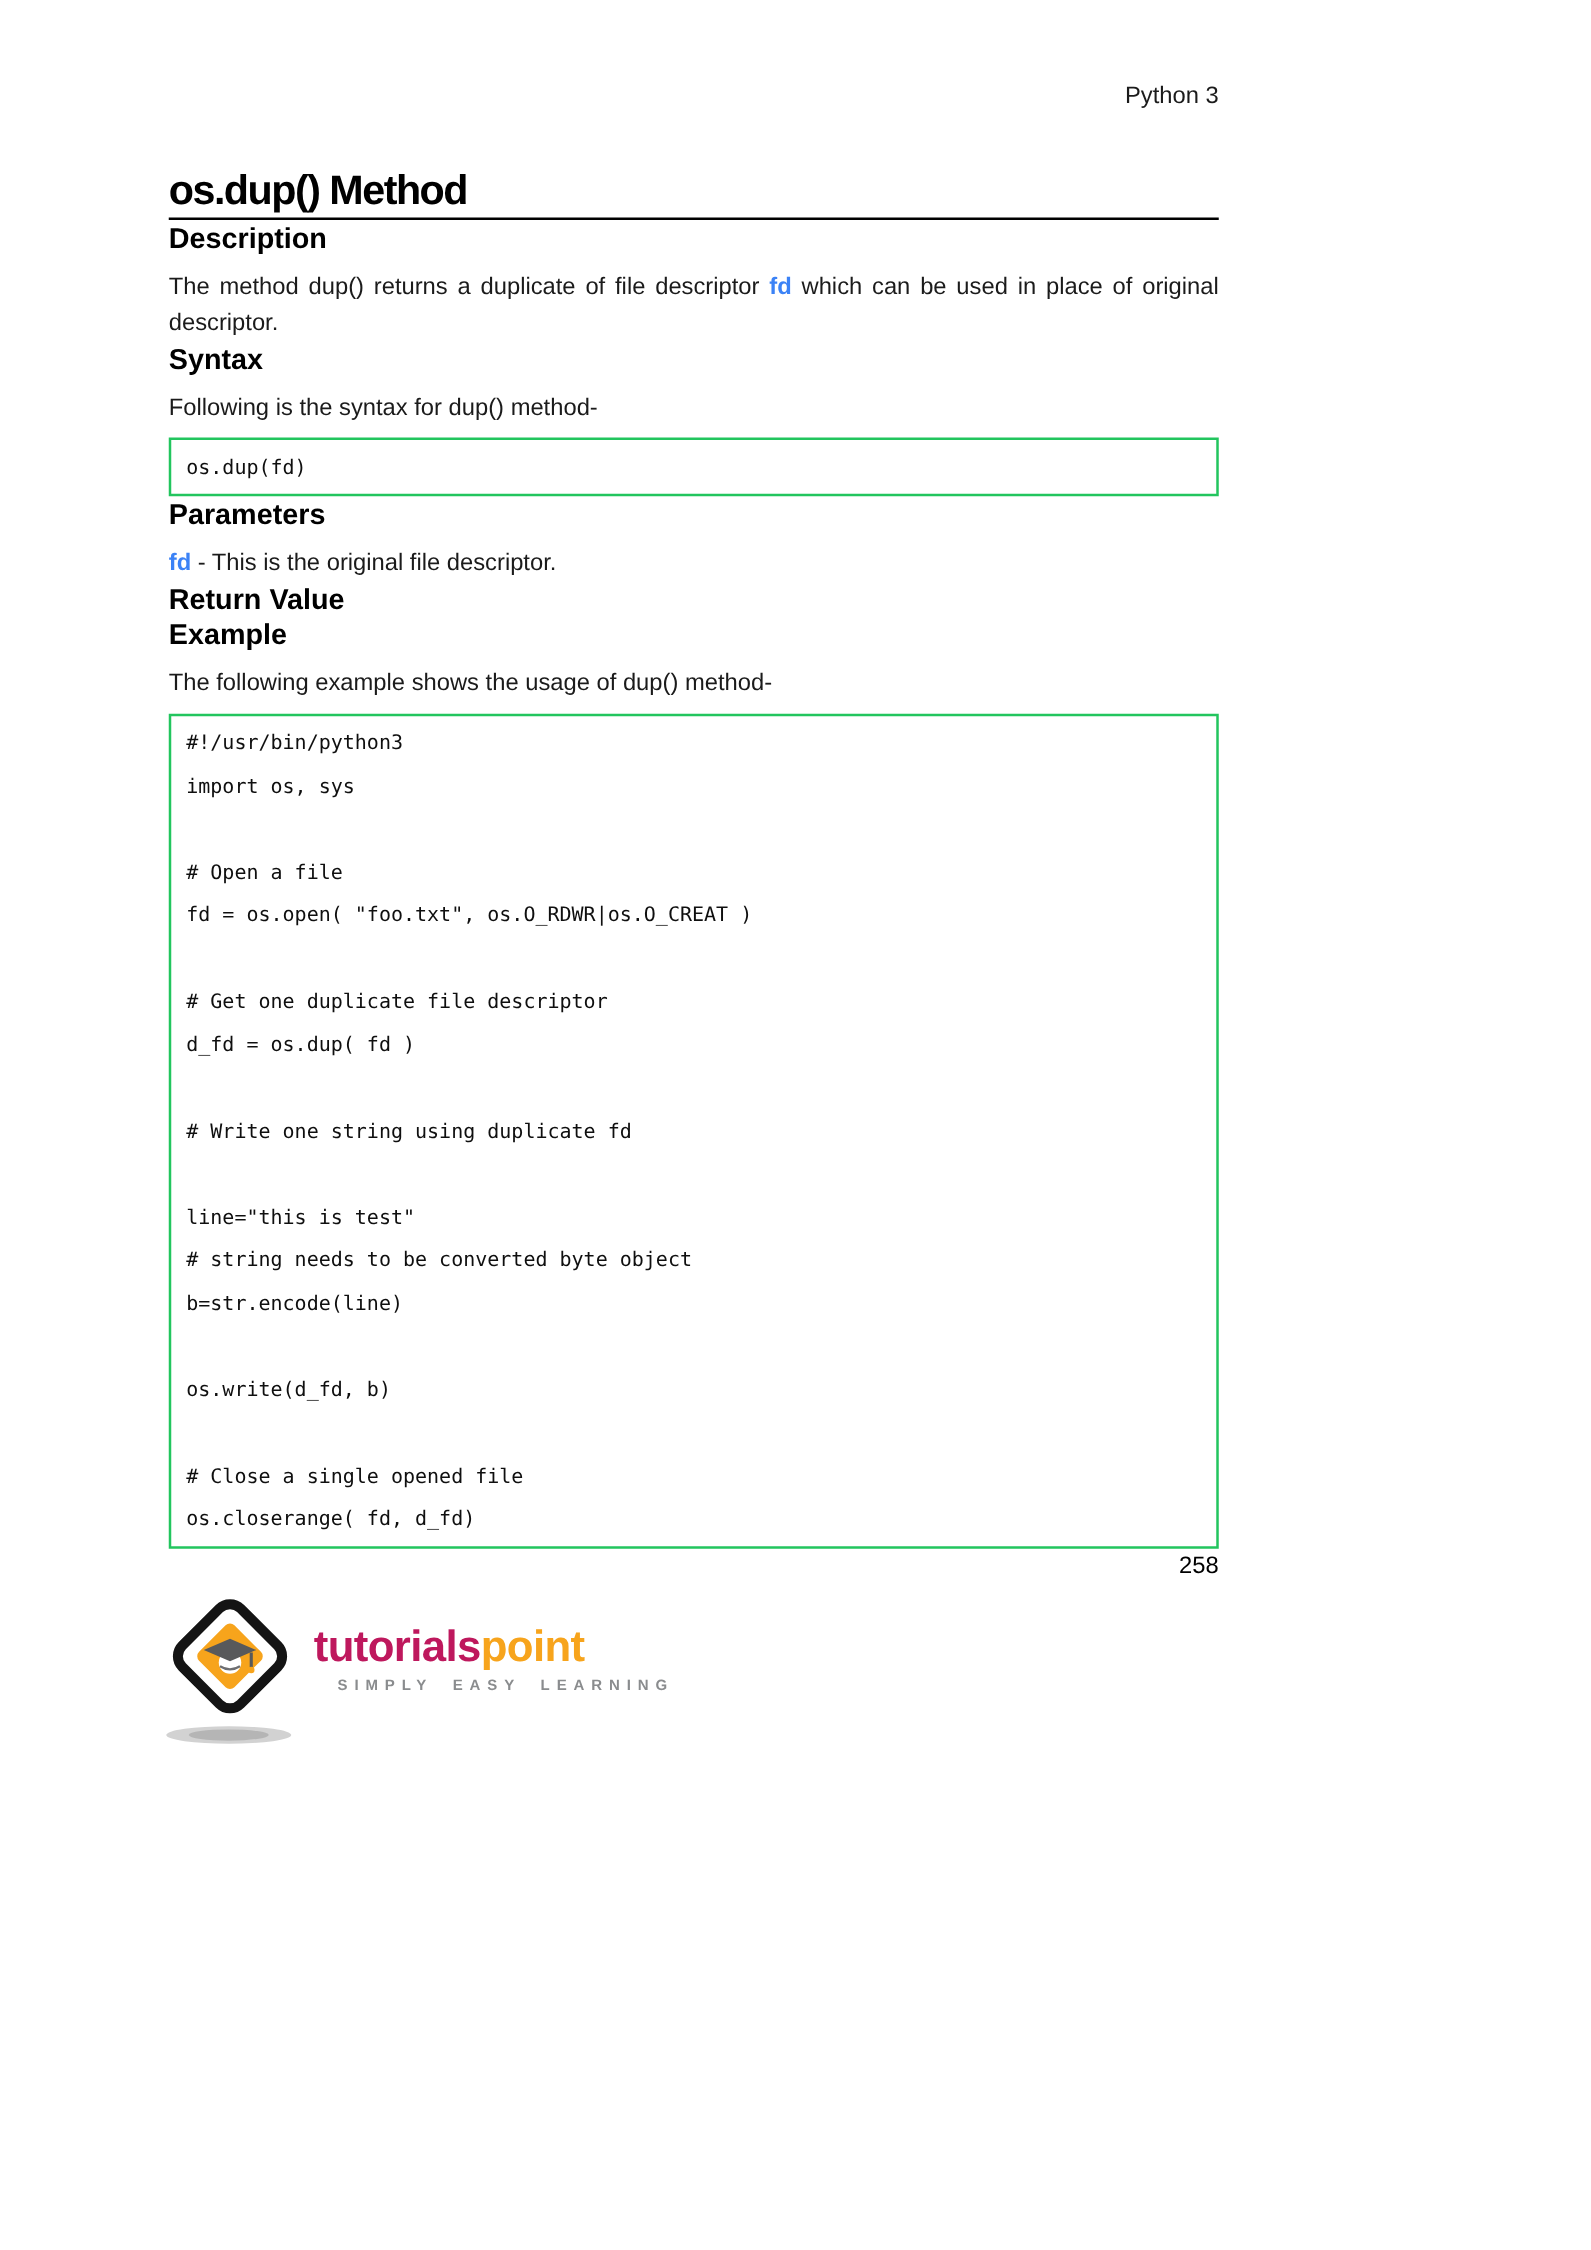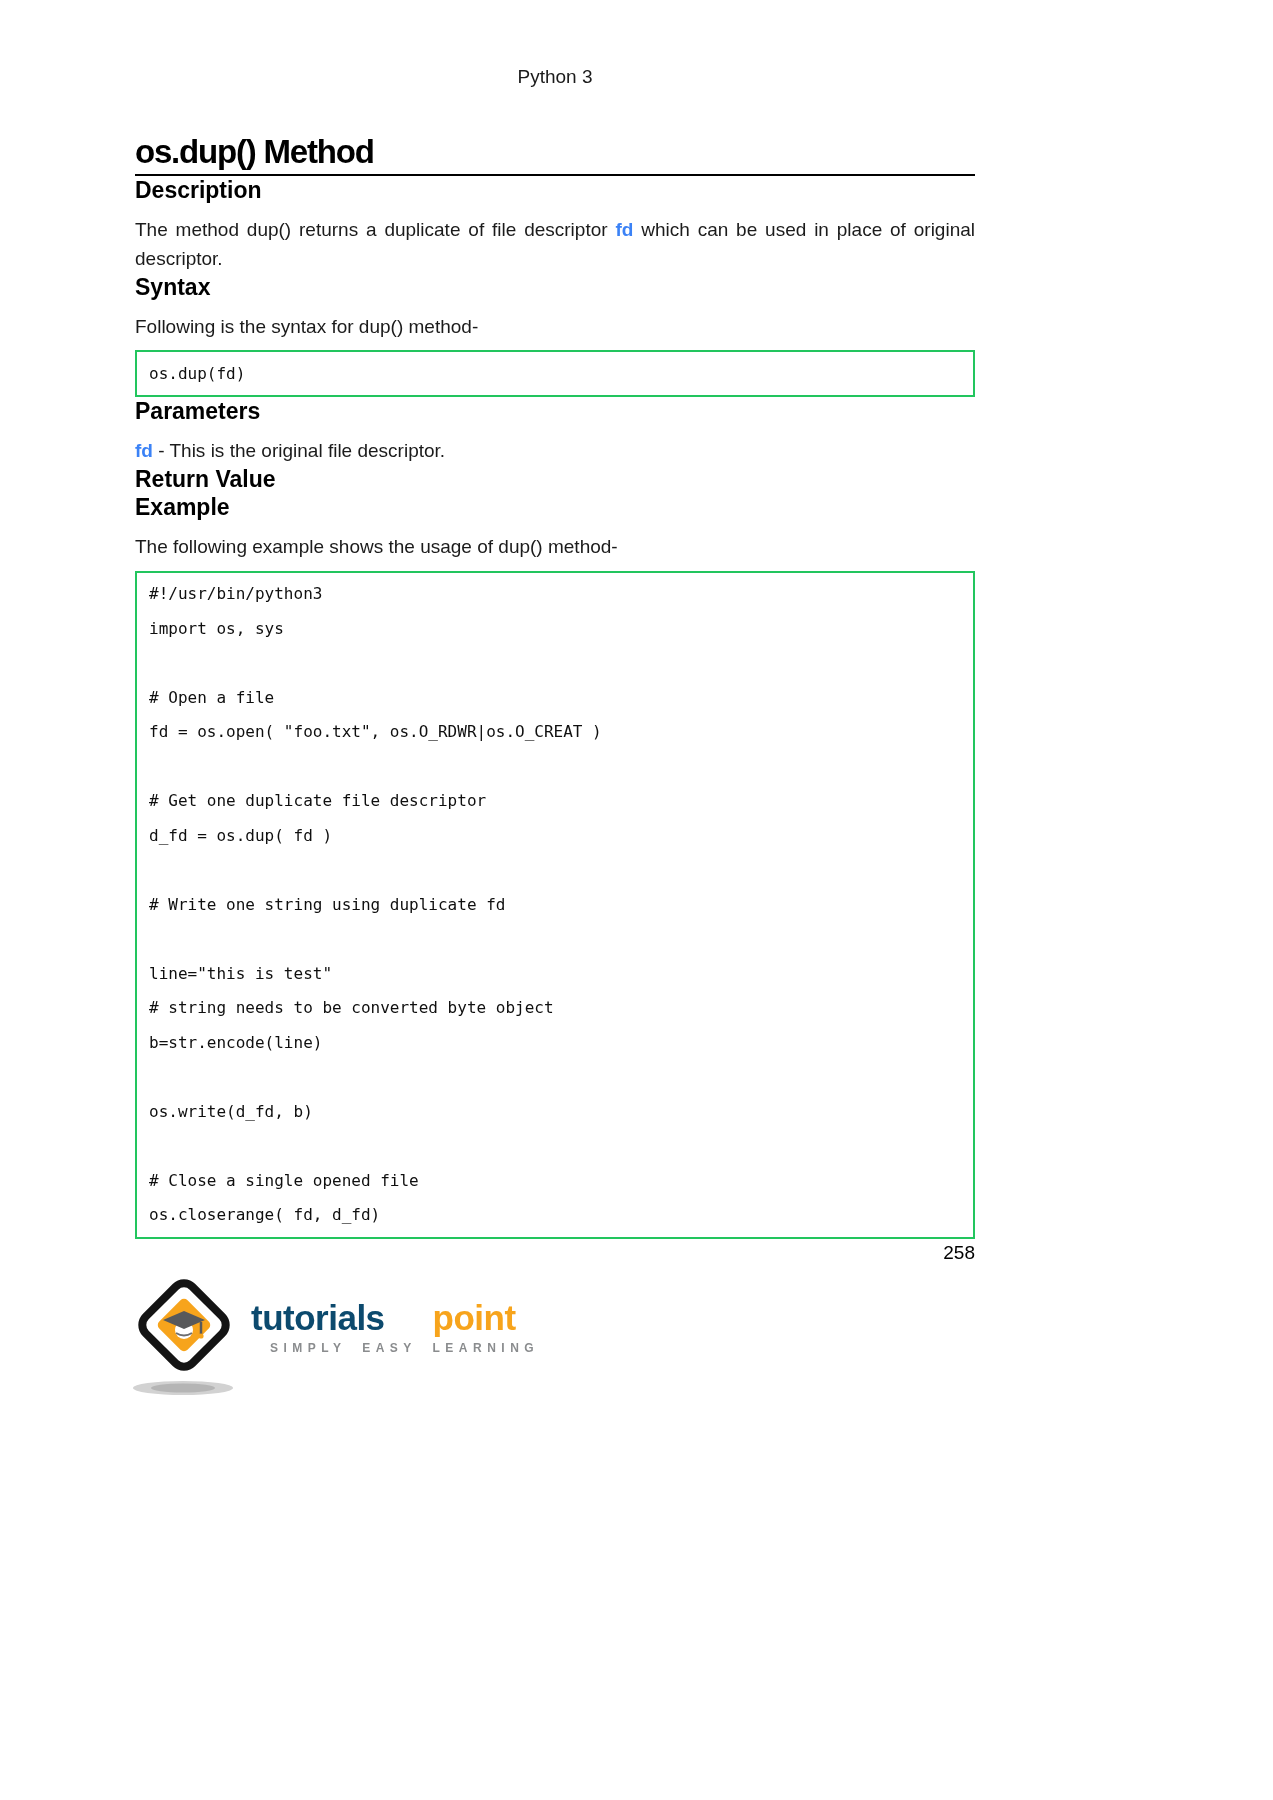--- a/index.html
+++ b/index.html
@@ -15,21 +15,21 @@
     overflow: hidden;
   }
 
   .content {
     margin-left: 135px;
     width: 840px;
   }
 
   .header-right {
     padding-top: 66px;
-    text-align: center;
+    text-align: right;
     font-size: 19px;
     line-height: 22px;
     color: #1b1b1b;
   }
 
   h1.doc-title {
     margin: 46px 0 0 0;
     font-size: 33px;
     line-height: 36px;
     font-weight: 700;
@@ -101,22 +101,22 @@
     align-items: flex-start;
   }
   .logo-icon-wrap { width: 108px; height: 126px; flex: 0 0 auto; }
   .logo-text-block { margin-left: 12px; margin-top: 28px; }
   .logo-wordmark {
     font-size: 35px;
     line-height: 36px;
     font-weight: 700;
     letter-spacing: -0.5px;
   }
-  .logo-dark   { color: #0c4a6e; margin-top: 24px; }
-  .logo-accent { color: #f7a41c; margin-left: 48px; }
+  .logo-dark   { color: #be185d; margin-top: 24px; }
+  .logo-accent { color: #f7a41c; }
   .logo-tagline {
     margin-top: 5px;
     padding-left: 3px;
     font-size: 12px;
     font-weight: 700;
     letter-spacing: 5.5px;
     word-spacing: 7px;
     color: #8a8c8e;
     margin-left: 16px;
   }

